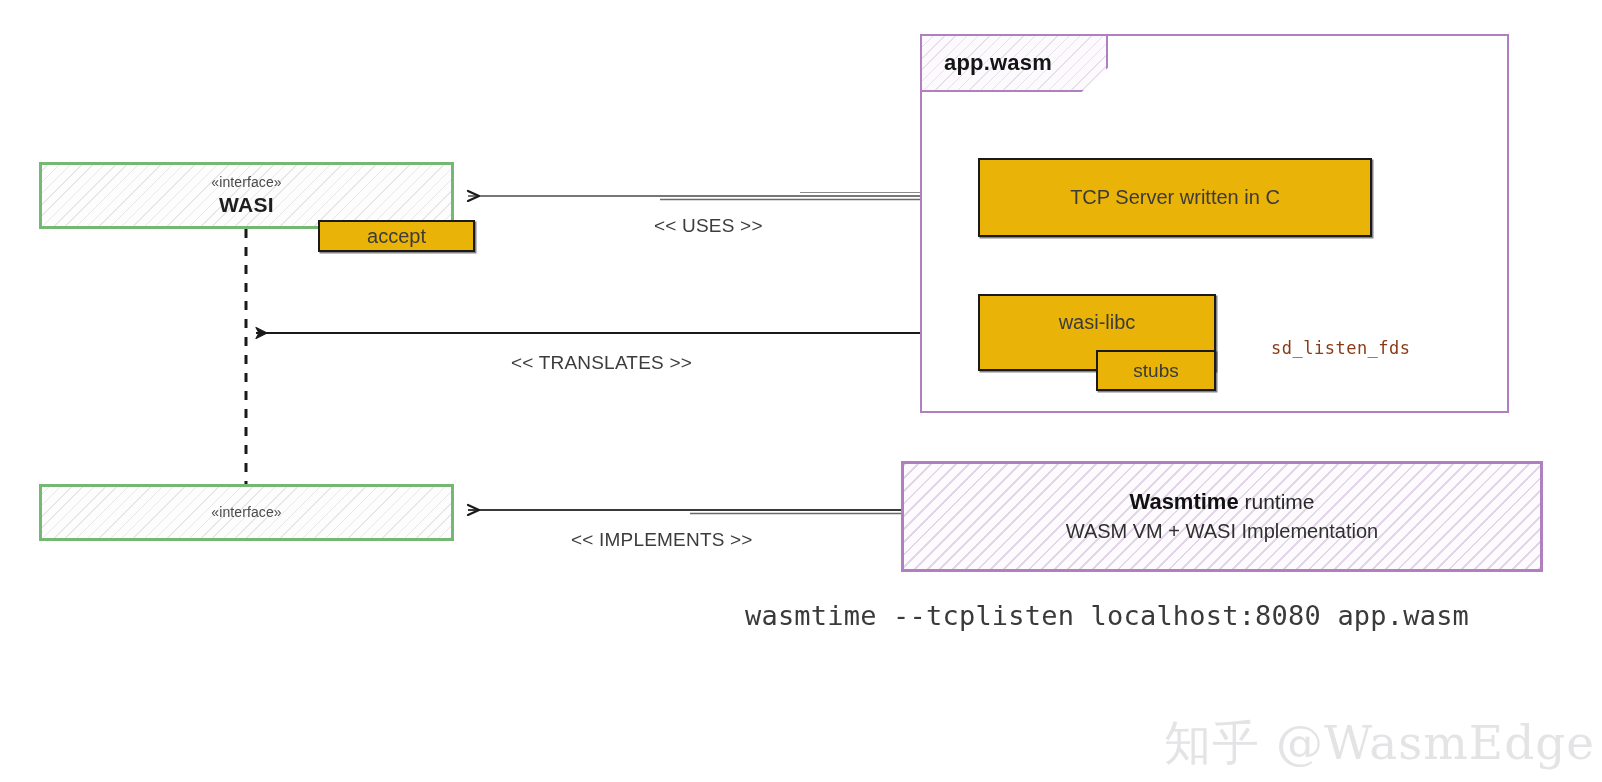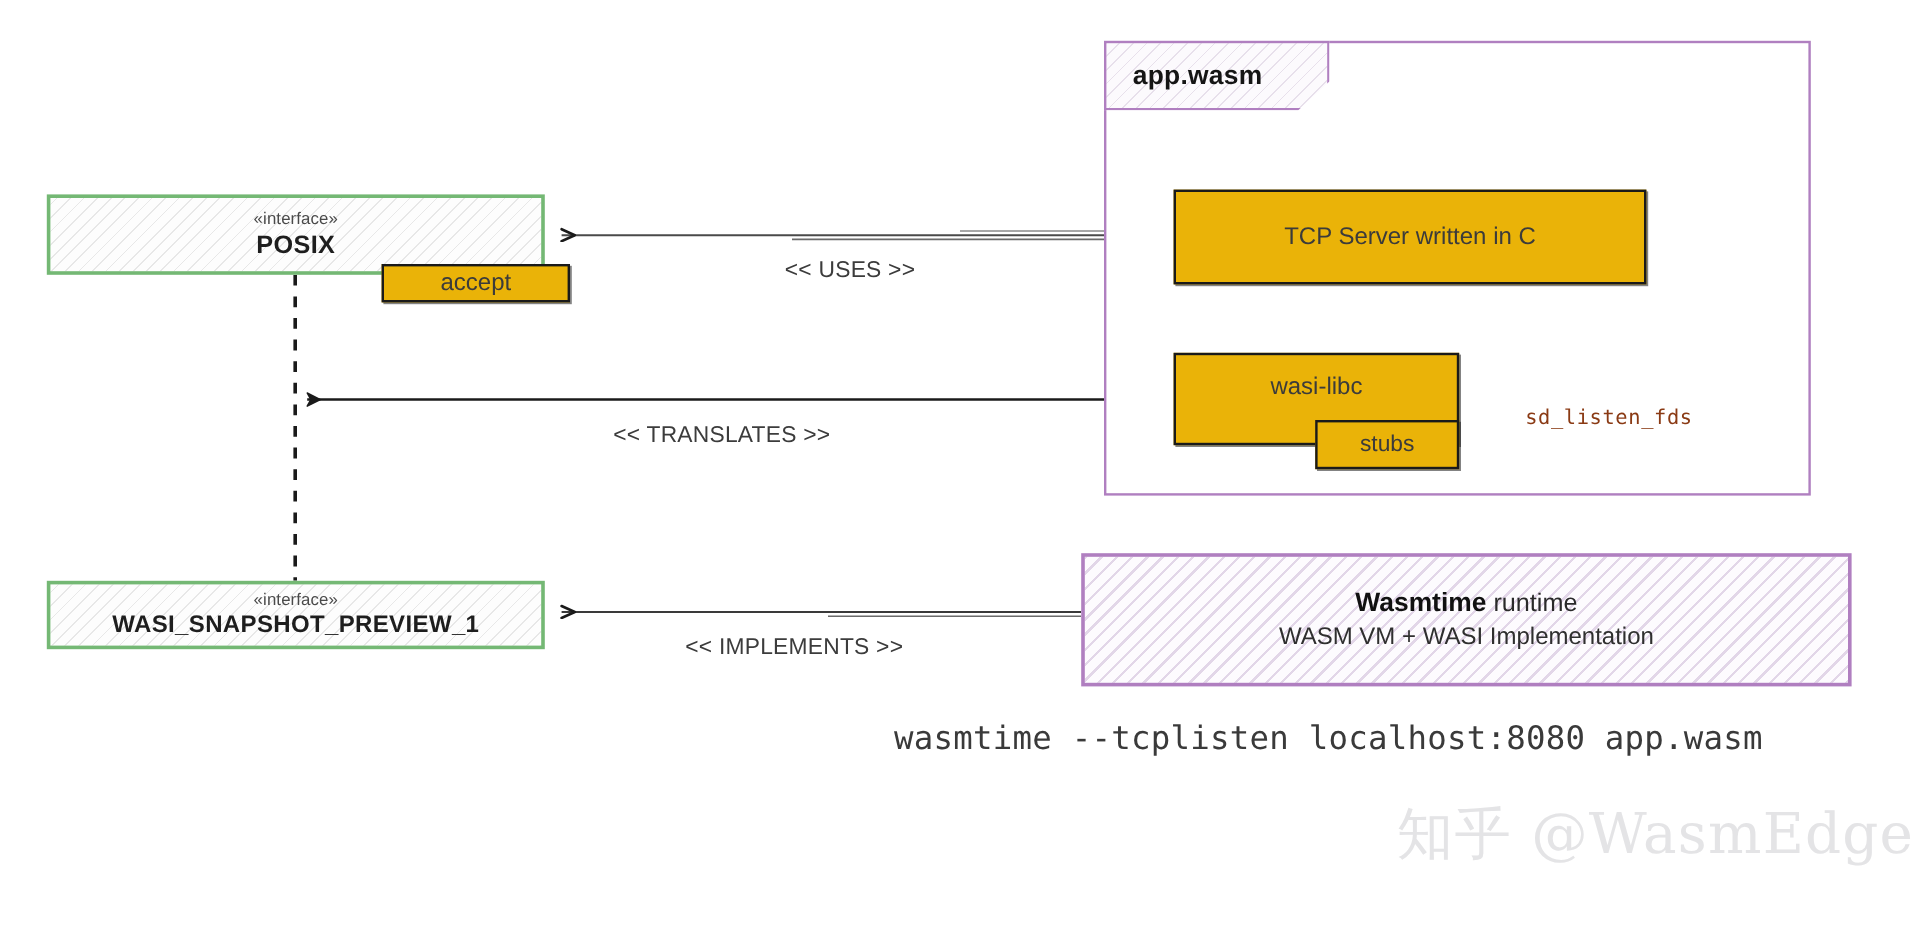--- a/index.html
+++ b/index.html
@@ -163,20 +163,21 @@
   
   .watermark {
     position: absolute;
     font-size: 47px;
     color: #e4e4e6;
     white-space: nowrap;
     letter-spacing: 1px;
     font-family: "DejaVu Serif", serif;
     user-select: none;
     z-index: 9;
+    margin-top: 48px;
   }
 </style>
 </head>
 <body>
 
 <div id="canvas">
 
   <svg id="svg-layer" viewBox="0 0 1602 782" xmlns="http://www.w3.org/2000/svg">
     <defs>
       <marker id="openArrow" markerWidth="16" markerHeight="16" refX="13" refY="6" orient="auto" markerUnits="userSpaceOnUse">
@@ -223,30 +224,29 @@
   <div class="node white-box" style="left:1096px; top:350px; width:120px; height:41px; z-index:7; font-size:19px;">
     <span>stubs</span>
   </div>
 
   <div class="mono-label" style="left:1271px; top:338px;">
     <span>sd_listen_fds</span>
   </div>
 
   <div class="node iface" style="left:39px; top:162px; width:415px; height:67px;">
     <span class="stereo">«interface»</span>
-    <span class="iname">POSIX</span>
+    <span class="iname">WASI</span>
   </div>
 
   <div class="node white-box" style="left:318px; top:220px; width:157px; height:32px;">
     <span>accept</span>
   </div>
 
   <div class="node iface" style="left:39px; top:484px; width:415px; height:57px;">
     <span class="stereo">«interface»</span>
-    <span class="iname" style="font-size:20px;">WASI_SNAPSHOT_PREVIEW_1</span>
   </div>
 
 
   <div class="node runtime" style="left:901px; top:461px; width:642px; height:111px;">
     <div class="l1">
       <b>Wasmtime</b>
       <span>runtime</span>
     </div>
     <div class="l2">WASM VM + WASI Implementation</div>
   </div>

